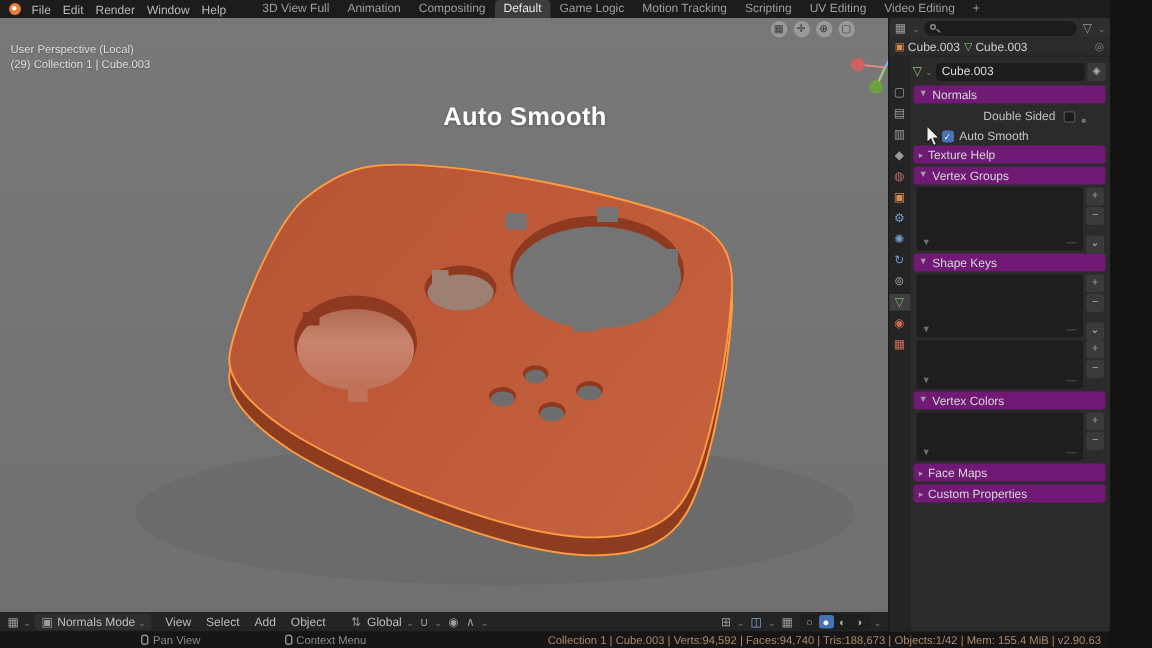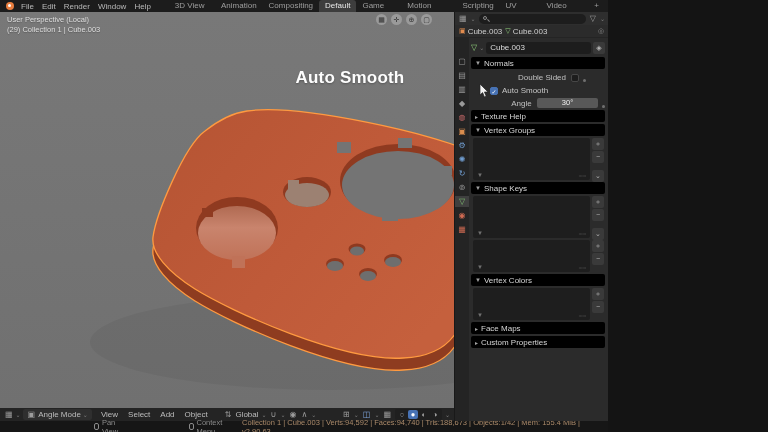--- a/index.html
+++ b/index.html
@@ -1,18 +1,18 @@
 <!DOCTYPE html>
 <html><head>
 <meta charset="utf-8">
 <style>
   * { box-sizing: border-box; margin: 0; padding: 0; }
   html,body { width:768px; height:432px; overflow:hidden; background:#141414;
     font-family:"Liberation Sans", sans-serif; color:#c3c3c3; }
-  #app { width:608px; height:432px; display:flex; flex-direction:column; }
+  #app { width:740px; height:432px; display:flex; flex-direction:column; }
 
   
   .topbar { height:12px; background:#1c1c1c; display:flex; align-items:center;
     font-size:8px; color:#b9b9b9; padding:0 3px; flex:0 0 12px; }
   .logo { width:8px; height:8px; border-radius:50%; background:#e87d3e; margin:0 3px;
     position:relative; flex:0 0 8px; }
   .logo::after{content:""; position:absolute; left:2px; top:2px; width:3px; height:3px;
     border-radius:50%; background:#fff;}
   .menu-item { padding:0 4px; cursor:default; }
   .tabs { display:flex; margin-left:14px; }
@@ -21,21 +21,21 @@
   .topbar-right { margin-left:auto; display:flex; align-items:center; gap:3px; width:152px; }
   .sel-box { display:flex; align-items:center; gap:2px; background:#2d2d2d; border-radius:3px;
     height:10px; padding:0 3px; font-size:7.5px; color:#cfcfcf; flex:1; }
   .sel-box .mini-ic { color:#9a9a9a; font-size:7px; }
   .sel-box .x { color:#8a8a8a; font-size:6.5px; margin-left:auto; }
 
   
   .main { flex:1; display:flex; min-height:0; }
   .vp-col { width:614px; display:flex; flex-direction:column; }
   .viewport { position:relative; height:396px; background:linear-gradient(180deg,#787878,#707070); overflow:hidden; }
-  .vp-overlay { position:absolute; left:7px; top:3px; font-size:7.5px; color:#dedede;
+  .vp-overlay { position:absolute; left:7px; top:16px; font-size:7.5px; color:#dedede;
     line-height:10px; text-shadow:0 1px 1px rgba(0,0,0,.25); }
   .vp-title { position:absolute; top:56px; left:250px; width:200px; text-align:center;
     font-size:17px; font-weight:bold; color:#fdfdfd; text-shadow:0 1px 2px rgba(0,0,0,.28); letter-spacing:.2px;}
   .nav-buttons { position:absolute; top:2px; right:22px; display:flex; gap:4px; }
   .nav-btn { width:11px; height:11px; border-radius:50%; background:rgba(255,255,255,.25);
     color:#353535; font-size:7px; line-height:11px; text-align:center; }
   .obj-svg { position:absolute; inset:0; }
 
   
   .vp-header { height:13px; background:#242424; display:flex; align-items:center;
@@ -73,21 +73,21 @@
   .tabstrip { width:14px; background:#242424; display:flex; flex-direction:column;
     align-items:center; padding-top:18px; gap:3px; }
   .tabstrip .t-ic { width:14px; height:11px; line-height:11px; text-align:center; font-size:8px; }
   .tabstrip .t-ic.active { background:#3f3f3f; }
   .p-content { flex:1; padding:2px 3px 0 2px; overflow:hidden; }
   .name-row { display:flex; align-items:center; gap:2px; height:15px; margin-bottom:2px; }
   .name-field { flex:1; height:12px; background:#1d1d1d; border-radius:3px; color:#dcdcdc;
     display:flex; align-items:center; gap:3px; padding:0 4px; }
   .sq-btn { width:12px; height:12px; background:#3a3a3a; border-radius:2px; color:#b5b5b5;
     font-size:7px; line-height:12px; text-align:center; }
-  .sec-h { height:12px; background:#000000; border-radius:2px; display:flex; align-items:center;
+  .sec-h { height:12px; background:#701a75; border-radius:2px; display:flex; align-items:center;
     gap:3px; padding:0 4px; color:#d6d6d6; margin-top:2px; }
   .sec-h .tri { font-size:6px; color:#9f9f9f; }
   .row { height:13px; display:flex; align-items:flex-end; }
   .row .lbl { width:72px; text-align:right; padding-right:5px; color:#c0c0c0; }
   .chk { width:8px; height:8px; background:#1d1d1d; border:1px solid #474747; border-radius:2px; }
   .chk.on { background:#4772b4; border-color:#4772b4; color:#fff; font-size:6px;
     line-height:8px; text-align:center; }
   .slider { width:68px; height:10px; background:#585858; border-radius:2px; color:#efefef;
     text-align:center; font-size:7.5px; line-height:10px; }
   .deco-dot { width:3px; height:3px; border-radius:50%; background:#6f6f6f; margin-left:4px; }
@@ -207,21 +207,21 @@
           <span class="nav-btn">⊕</span>
           <span class="nav-btn">▢</span>
         </div>
       </div>
 
       <div class="vp-header">
         <span class="vh-ic">▦</span>
         <span class="vh-dd">⌄</span>
         <div class="vh-mode">
           <span class="vh-ic">▣</span>
-          <span>Angle Mode</span>
+          <span>Normals Mode</span>
           <span class="vh-dd">⌄</span>
         </div>
         <span class="vh-menu">View</span>
         <span class="vh-menu">Select</span>
         <span class="vh-menu">Add</span>
         <span class="vh-menu">Object</span>
         <div class="vh-mid">
           <span class="vh-ic">⇅</span>
           <span>Global</span>
           <span class="vh-dd">⌄</span>
@@ -311,25 +311,20 @@
           <div class="row">
             <span class="lbl" style="width:100px">Double Sided</span>
             <span class="chk"></span>
             <span class="deco-dot"></span>
           </div>
           <div class="row indent">
             <span class="tri" style="font-size:6px;color:#9f9f9f;margin-right:3px">▼</span>
             <span class="chk on">✓</span>
             <span style="margin-left:4px">Auto Smooth</span>
           </div>
-          <div class="row">
-            <span class="lbl">Angle</span>
-            <span class="slider">30°</span>
-            <span class="deco-dot"></span>
-          </div>
 
           <div class="sec-h">
             <span class="tri">▸</span>
             <span>Texture Help</span>
           </div>
 
           <div class="sec-h">
             <span class="tri">▼</span>
             <span>Vertex Groups</span>
           </div>

